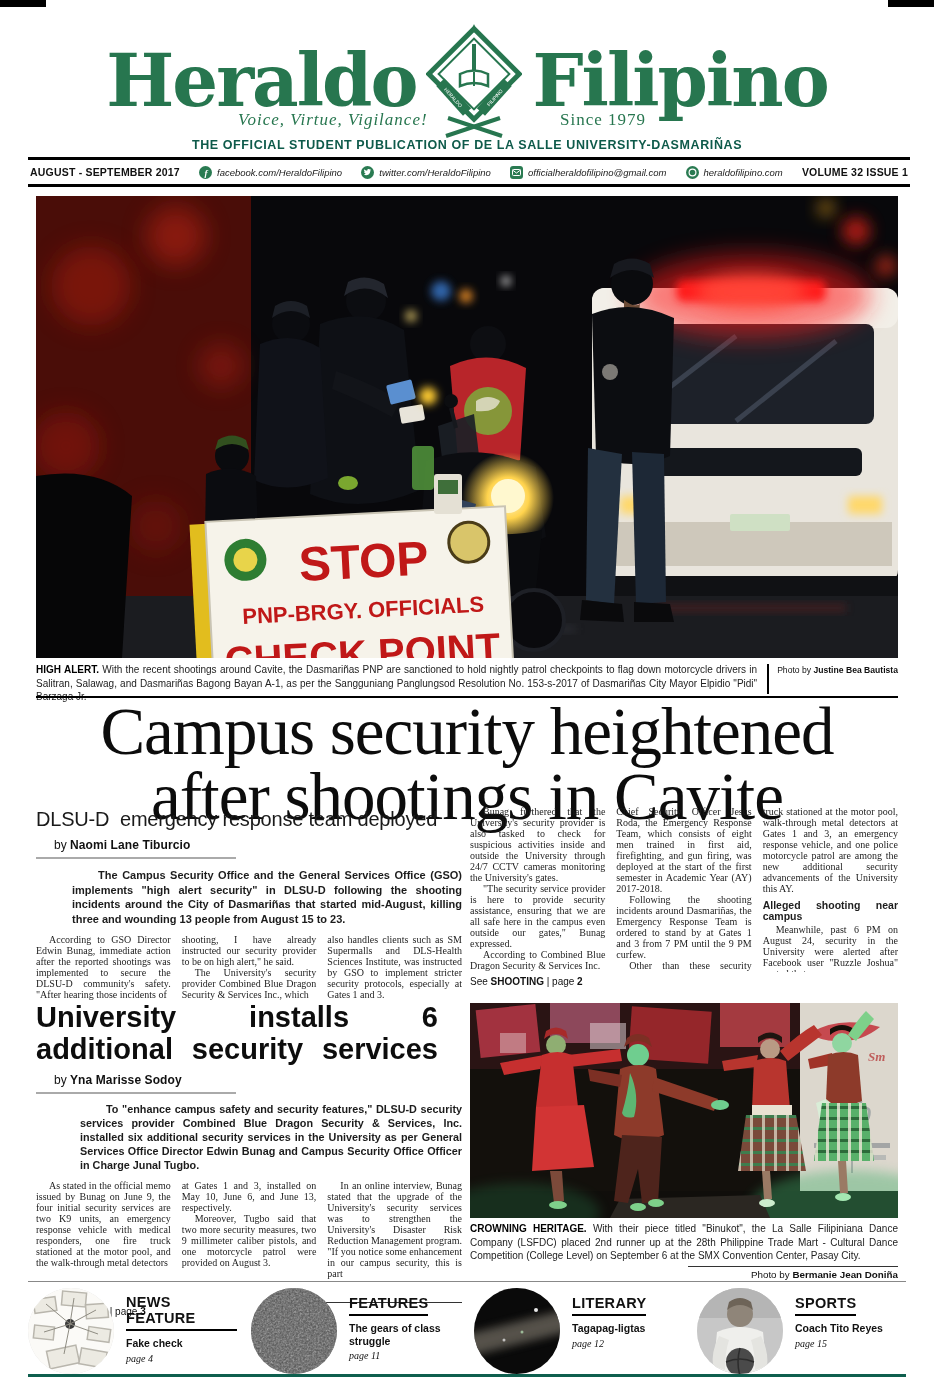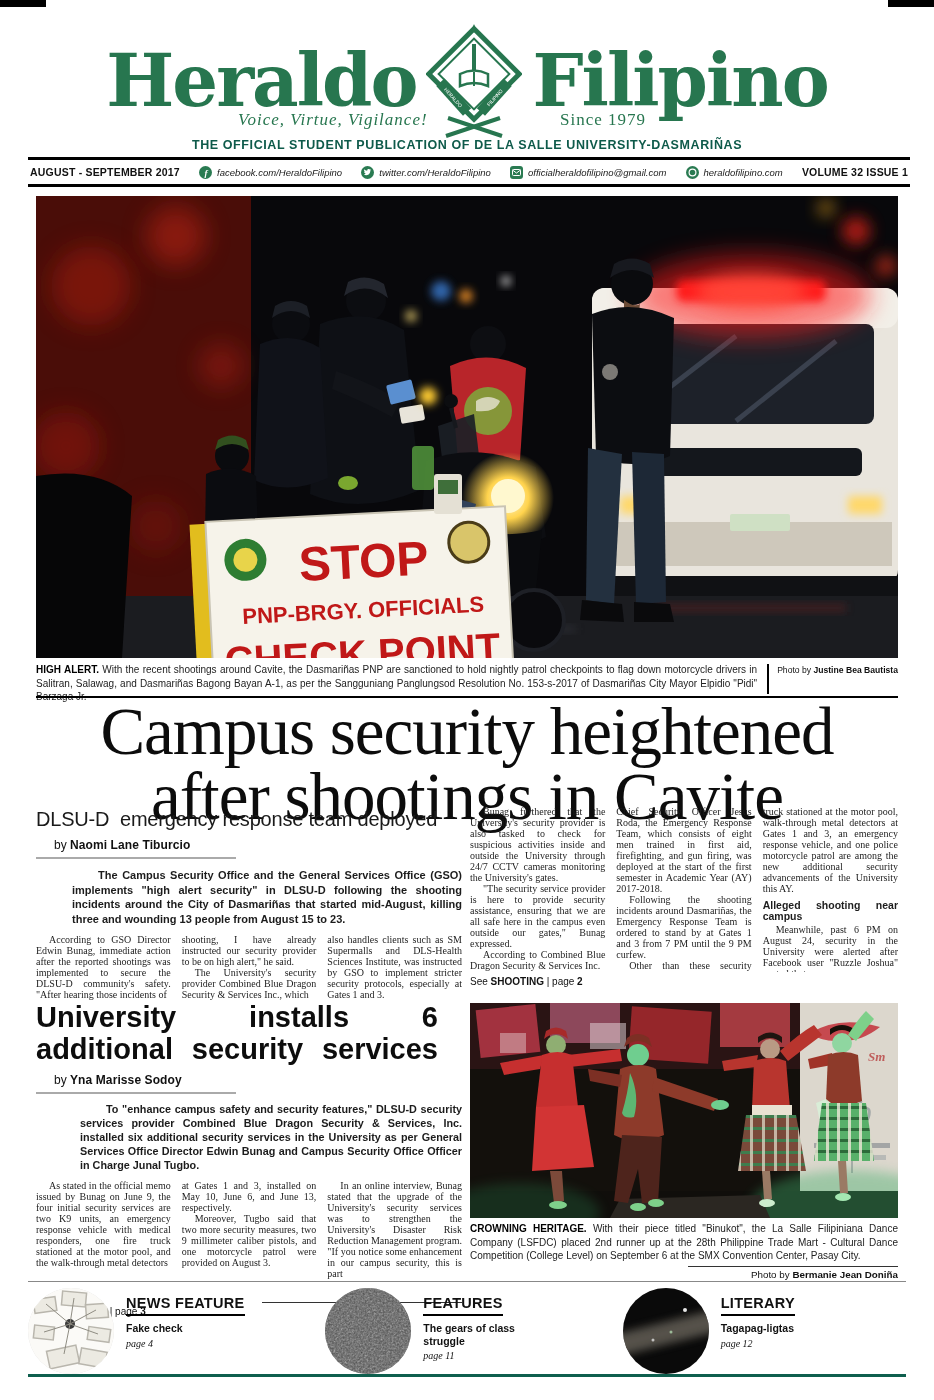--- a/index.html
+++ b/index.html
@@ -533,15 +533,35 @@
         <circle cx="48" cy="44" r="1.5" fill="#cfc" opacity=".6"></circle>
       </svg>
     </div>
     <div class="navtext">
       <div class="navsec">LITERARY</div>
       <div class="navtitle">Tagapag-ligtas</div>
       <div class="navpage">page 12</div>
     </div>
   </div>
 
+  <div class="navitem">
+    <div class="thumb">
+      <svg width="86" height="86" viewBox="0 0 86 86">
+        <rect width="86" height="86" fill="#c7c7c7"></rect>
+        <rect x="0" y="0" width="86" height="30" fill="#b5b5b5"></rect>
+        <circle cx="43" cy="26" r="13" fill="#8f8579"></circle>
+        <path d="M30 22 q13 -10 26 0 l-2 -8 q-11 -8 -22 0 Z" fill="#6e6458"></path>
+        <path d="M20 44 q23 -10 46 0 l4 42 -54 0 Z" fill="#efefec"></path>
+        <path d="M22 48 q-8 16 -6 30 l12 4 q0 -18 4 -30 Z" fill="#e4e4e0"></path>
+        <path d="M64 48 q8 16 6 30 l-12 4 q0 -18 -4 -30 Z" fill="#e4e4e0"></path>
+        <circle cx="43" cy="74" r="14" fill="#4a4a4a"></circle>
+        <path d="M29 74 q14 -6 28 0 M43 60 q-4 14 0 28" stroke="#2c2c2c" stroke-width="1.5" fill="none"></path>
+      </svg>
+    </div>
+    <div class="navtext">
+      <div class="navsec">SPORTS</div>
+      <div class="navtitle">Coach Tito Reyes</div>
+      <div class="navpage">page 15</div>
+    </div>
+  </div>
 
 </div>
 <div class="abs greenrule"></div>
 
 </body></html>

